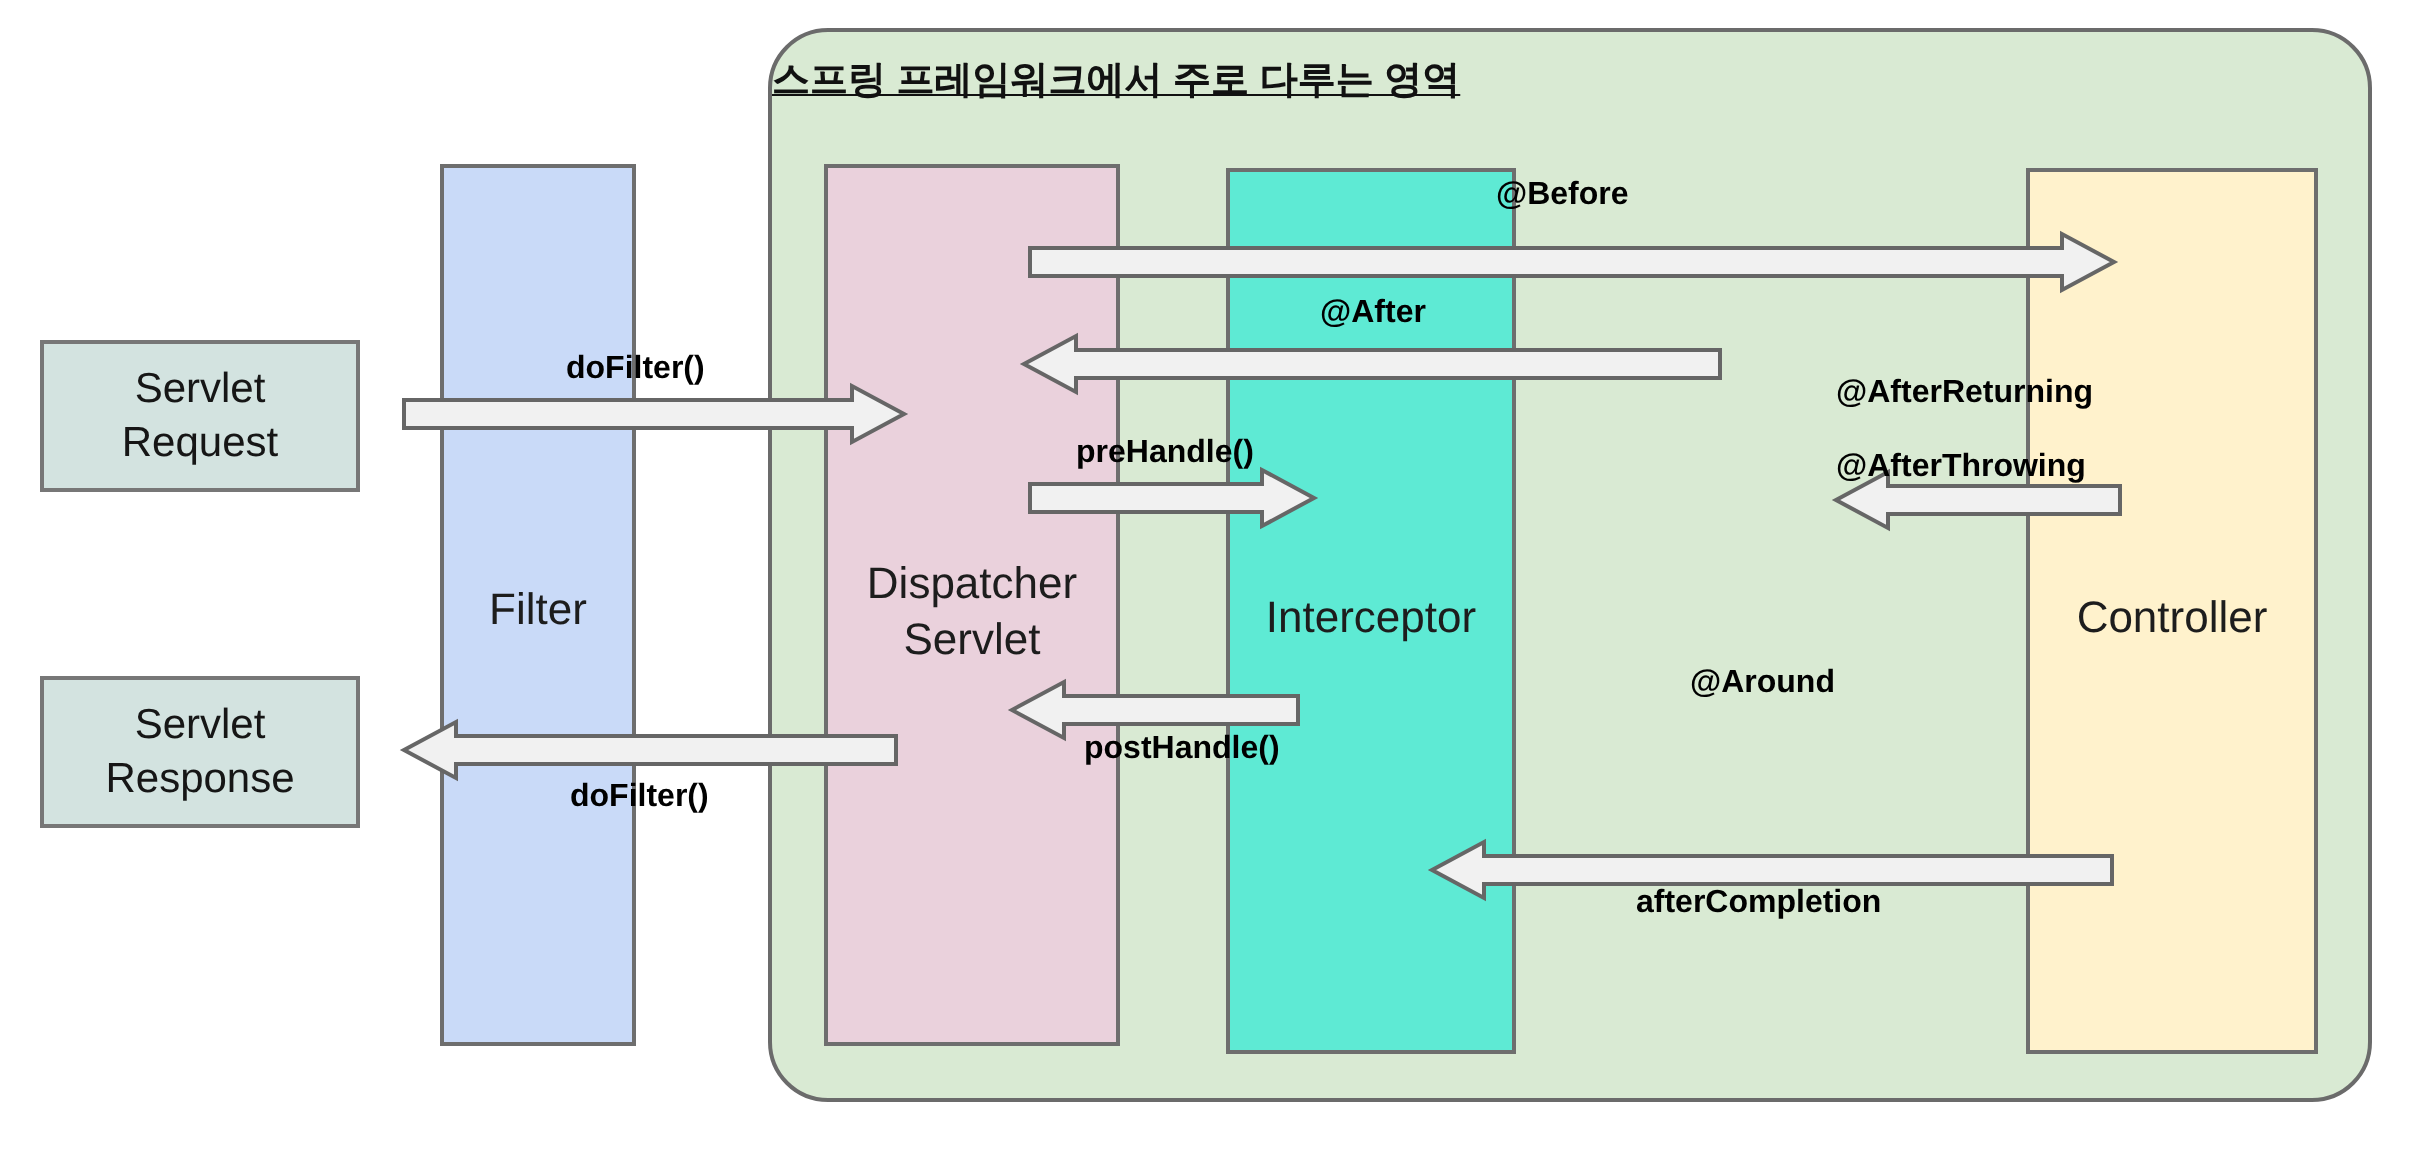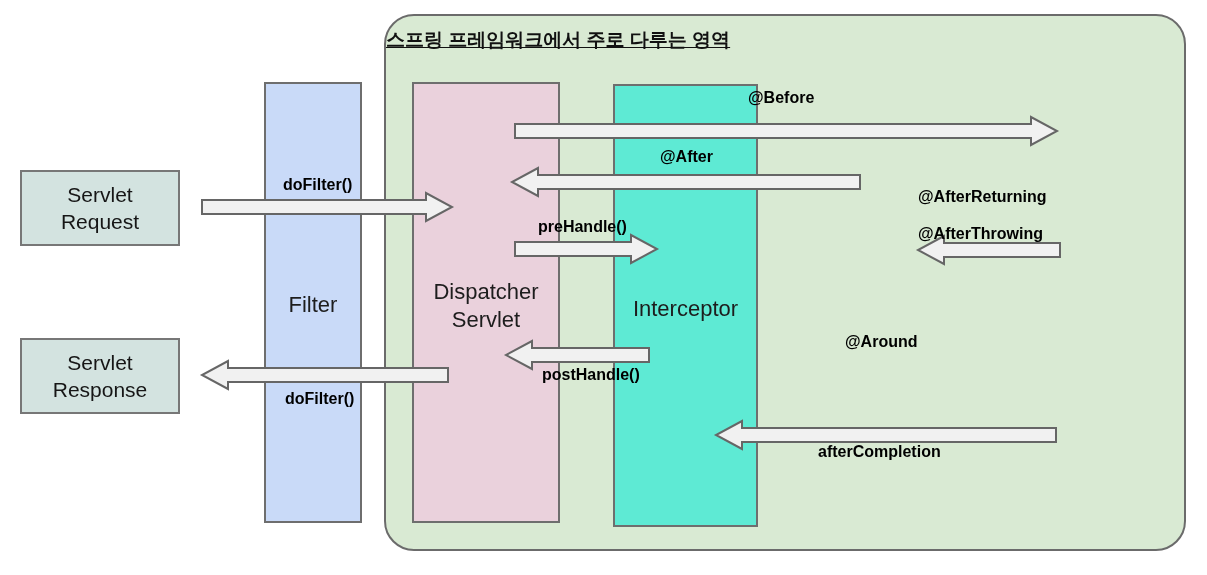--- a/index.html
+++ b/index.html
@@ -18,21 +18,21 @@
   }
   
   .col{
     position:absolute;top:82px;height:441px;border:2px solid #6e6e6e;box-sizing:border-box;
     z-index:1;
   }
   .col-label{
     position:absolute;left:0;right:0;text-align:center;
     font-size:22px;line-height:28px;color:#1d1d1d;white-space:pre-line;
   }
-  .filter{left:220px;width:98px;background:#c9daf8;margin-left:44px;}
+  .filter{left:220px;width:98px;background:#c9daf8;}
   .dispatcher{left:412px;width:148px;background:#ead1dc;padding-left:40px;}
   .interceptor{left:613px;width:145px;top:84px;height:443px;background:#5eead4;}
   .aop{left:813px;width:145px;top:84px;height:443px;background:#ecb5ab;}
   .controller{left:1013px;width:146px;top:84px;height:443px;background:#fff2cc;}
   .filter .col-label{top:207px;}
   .dispatcher .col-label{top:194px;}
   .interceptor .col-label{top:209px;}
   .aop .col-label{top:209px;}
   .controller .col-label{top:209px;}
   
@@ -80,20 +80,23 @@
   <div class="col filter">
     <div class="col-label">Filter</div>
   </div>
   <div class="col dispatcher">
     <div class="col-label">Dispatcher
 Servlet</div>
   </div>
   <div class="col interceptor">
     <div class="col-label">Interceptor</div>
   </div>
+  <div class="col controller">
+    <div class="col-label">Controller</div>
+  </div>
 
   <svg class="arrows" width="1207" height="575">
     <polygon points="202,200 426,200 426,193 452,207 426,221 426,214 202,214"></polygon>
     <polygon points="515,124 1031,124 1031,117 1057,131 1031,145 1031,138 515,138"></polygon>
     <polygon points="860,175 538,175 538,168 512,182 538,196 538,189 860,189"></polygon>
     <polygon points="515,242 631,242 631,235 657,249 631,263 631,256 515,256"></polygon>
     <polygon points="1060,243 944,243 944,236 918,250 944,264 944,257 1060,257"></polygon>
     <polygon points="649,348 532,348 532,341 506,355 532,369 532,362 649,362"></polygon>
     <polygon points="1056,428 742,428 742,421 716,435 742,449 742,442 1056,442"></polygon>
     <polygon points="448,368 228,368 228,361 202,375 228,389 228,382 448,382"></polygon>

